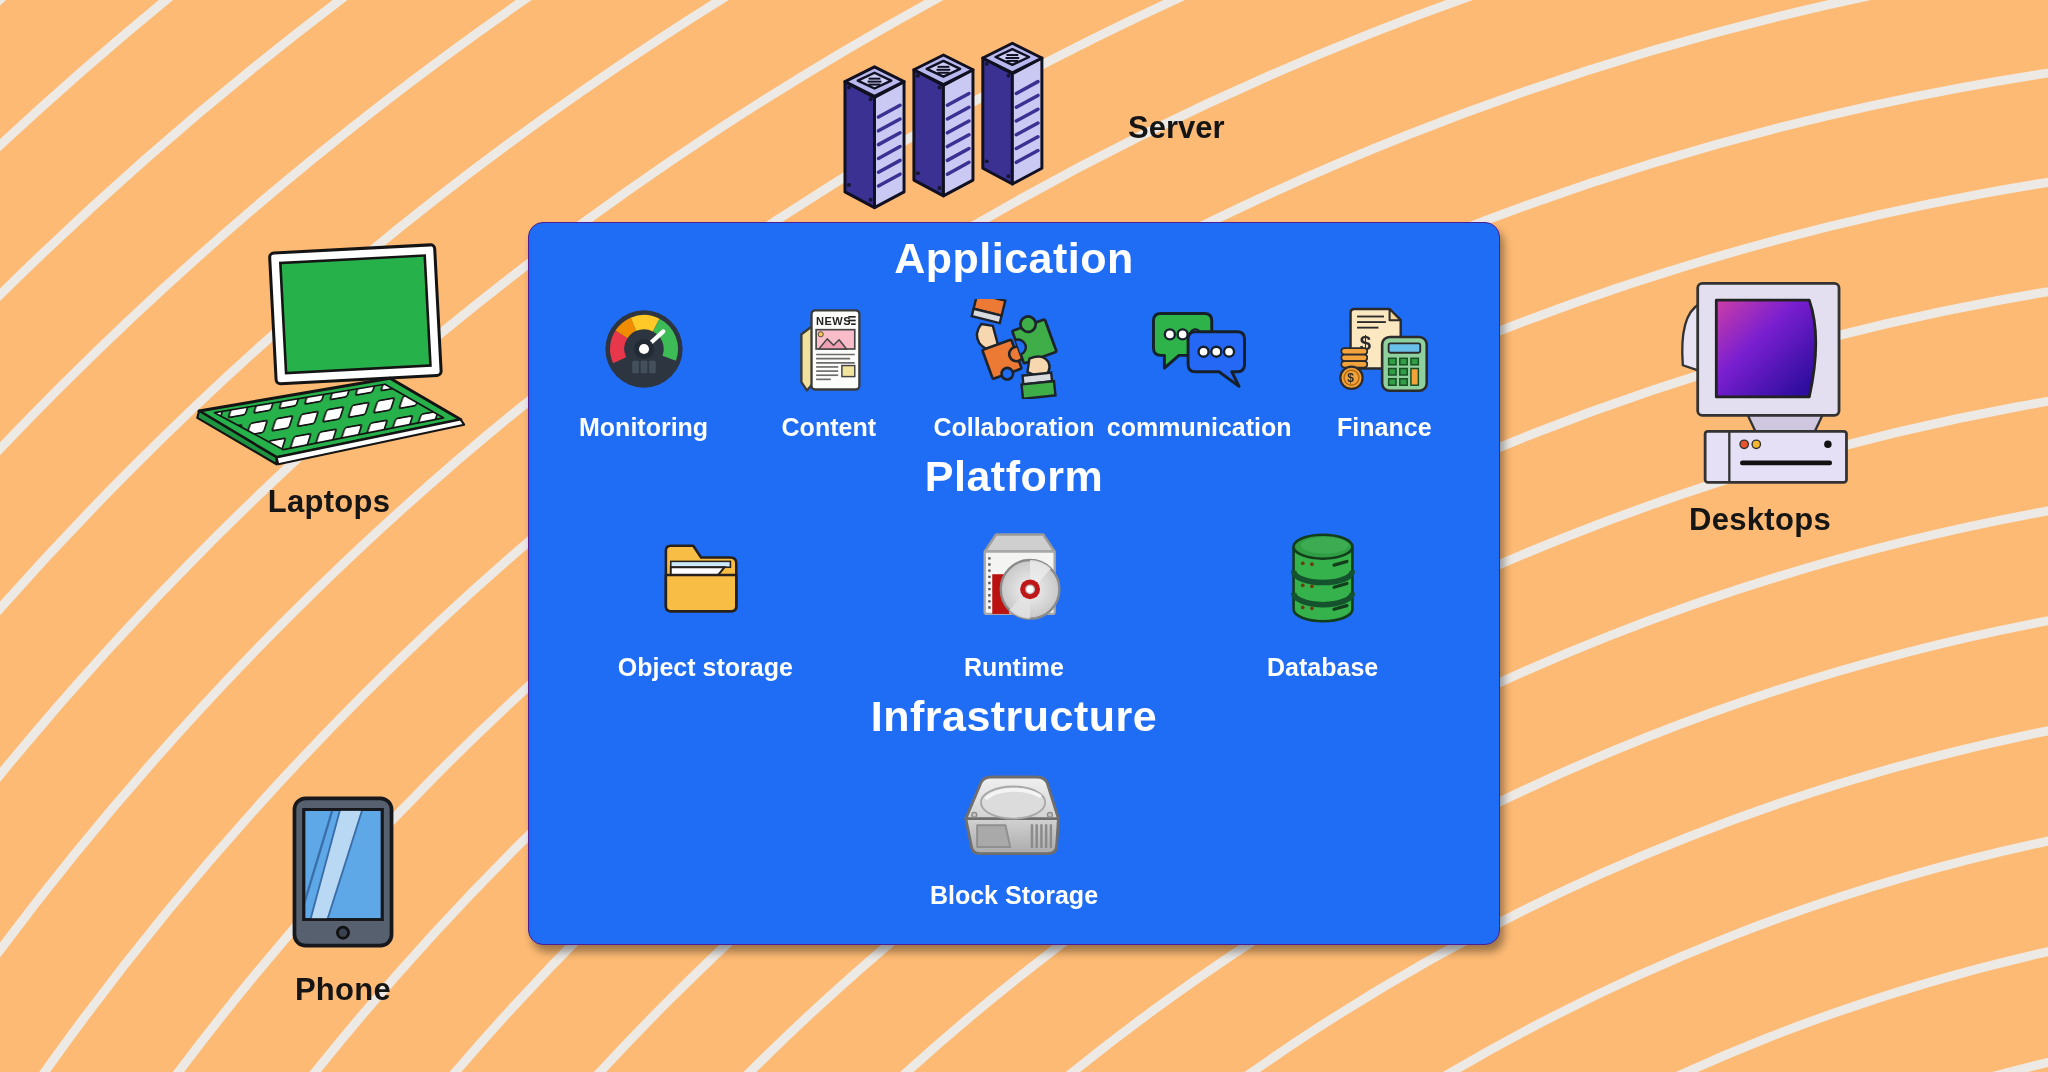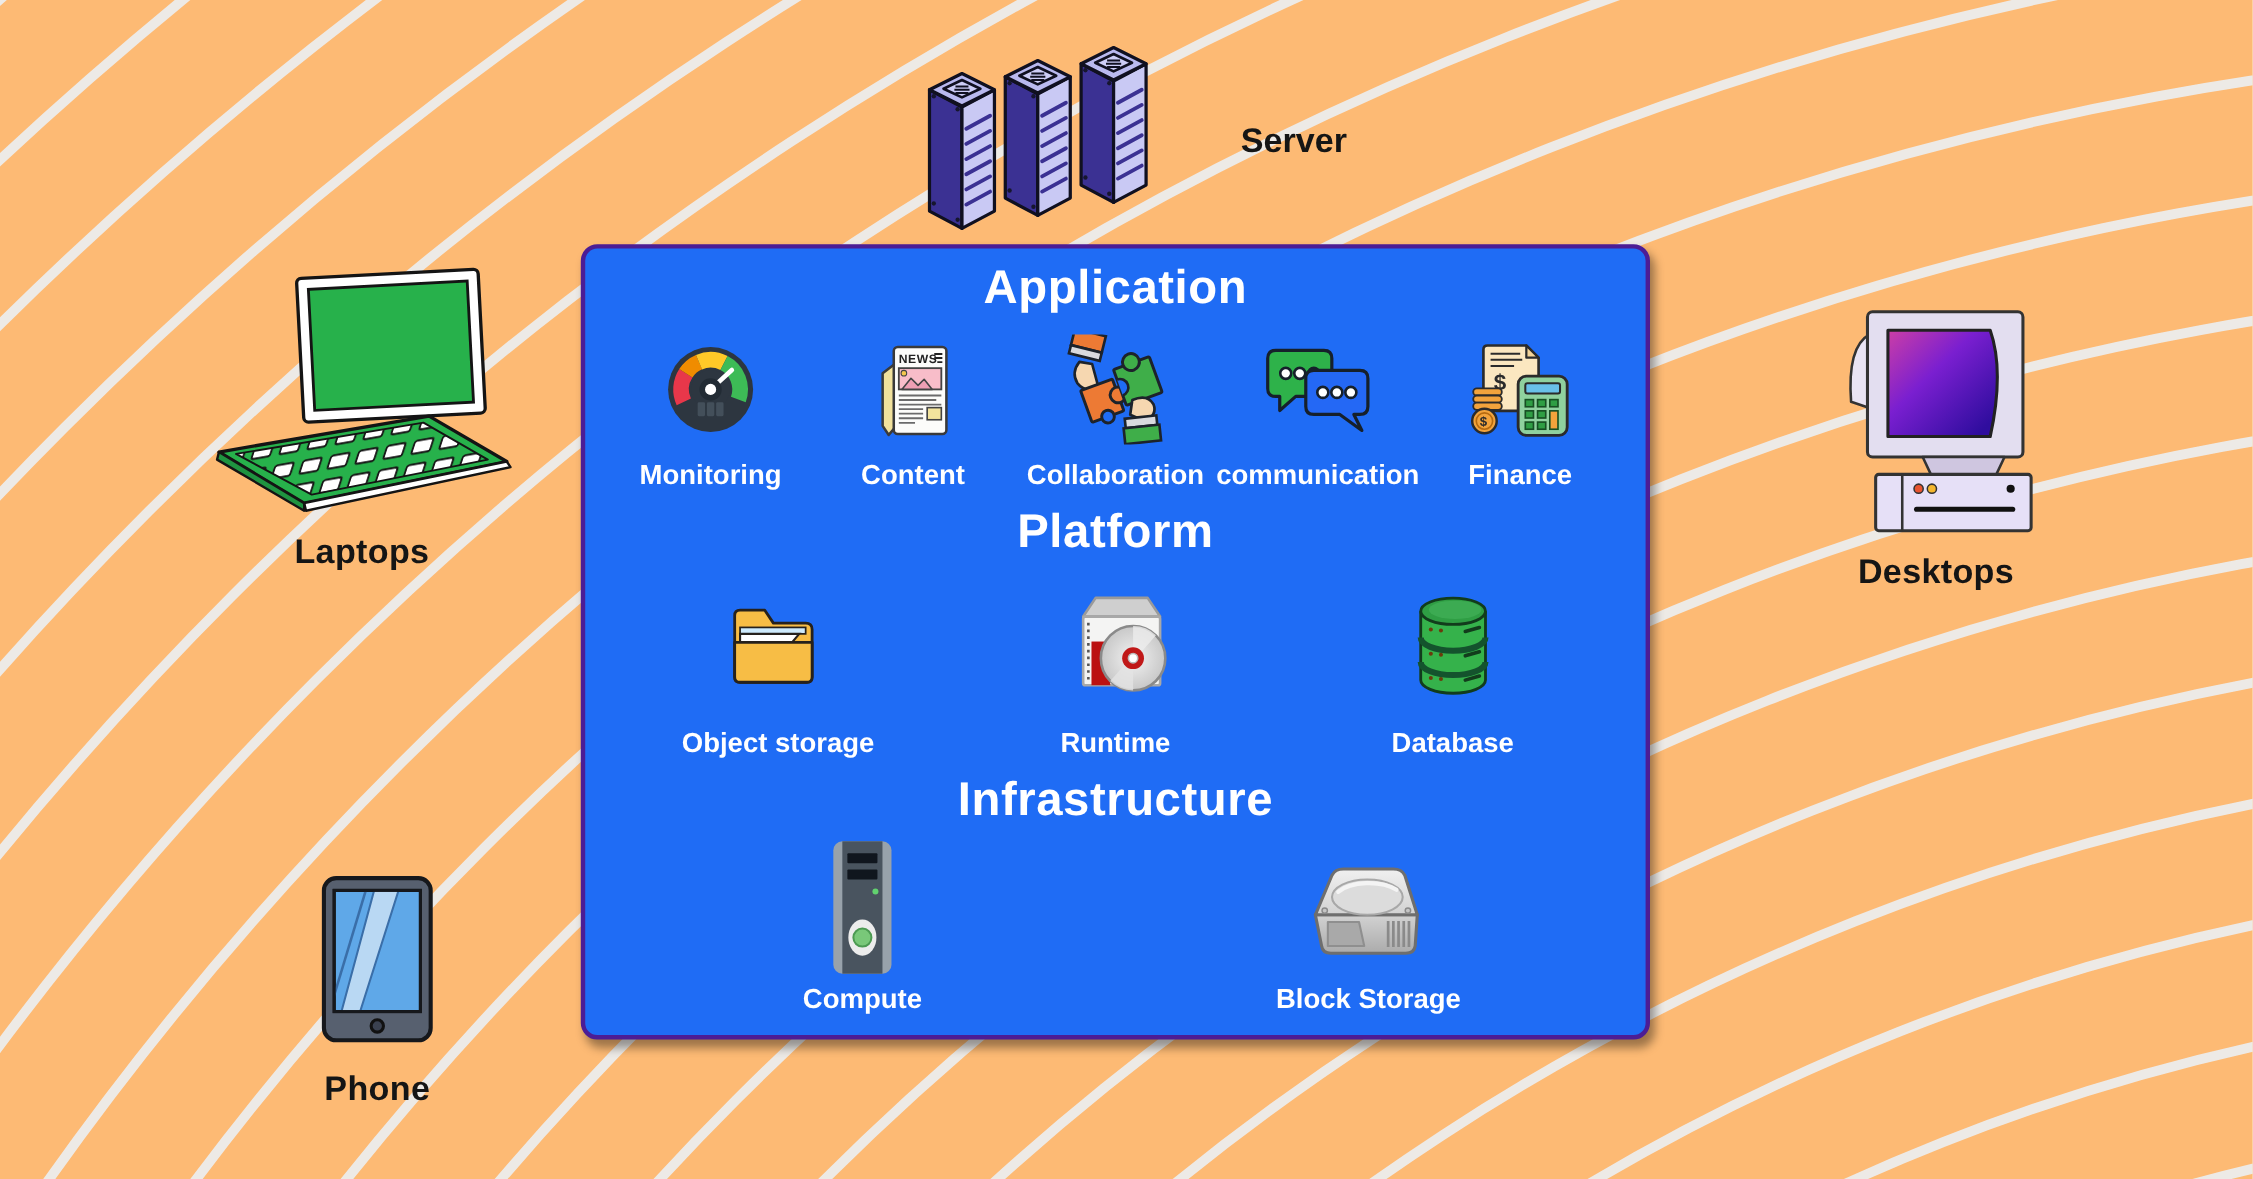--- a/index.html
+++ b/index.html
@@ -8,24 +8,24 @@
          font-family:"Liberation Sans",sans-serif;background:#fdba74;}
   .bg-waves{position:absolute;left:0;top:0;width:2048px;height:1072px;}
 
   
   .device{position:absolute;display:flex;flex-direction:column;align-items:center;}
   .dev-label{font-weight:800;font-size:31px;color:#151515;text-align:center;letter-spacing:.3px;}
   .server-label{position:absolute;left:1128px;top:110px;font-weight:800;font-size:31px;color:#151515;}
 
   
   .cloud-box{position:absolute;left:528px;top:222px;width:972px;height:723px;
-             background:var(--box-bg,#1f6cf5);border:4px solid #4c1d95;border-radius:15px;
+             background:var(--box-bg,#1f6cf5);border:1px solid #4c1d95;border-radius:15px;
              box-shadow:4px 7px 9px rgba(0,0,0,.38);
              display:flex;flex-direction:column;justify-content:space-between;
-             padding:10px 22px 18px;}
+             padding:10px 22px 34px;}
   .sec-title{font-weight:800;font-size:43px;line-height:50px;color:#fff;text-align:center;letter-spacing:.5px;}
   .svc-row{display:flex;justify-content:space-around;align-items:flex-end;}
   .svc-item{display:flex;flex-direction:column;align-items:center;width:176px;}
   .svc-item.wide{width:290px;}
   .icon-box{display:flex;align-items:center;justify-content:center;}
   .row-1 .icon-box{height:114px;}
   .row-2 .icon-box{height:136px;}
   .row-3 .icon-box{height:124px;}
   .svc-label{margin-top:6px;font-weight:700;font-size:25px;line-height:30px;color:#fff;text-align:center;white-space:nowrap;}
 </style>
@@ -357,34 +357,20 @@
             </g>
           </svg>
         </div>
         <div class="svc-label">Database</div>
       </div>
     </div>
 
     <div class="sec-title">Infrastructure</div>
     <div class="svc-row row-3">
 
-      <div class="svc-item wide">
-        <div class="icon-box">
-          <svg width="64" height="124" viewBox="0 0 62 136">
-            <rect x="2" y="2" width="58" height="132" rx="9" fill="#98a2ab"></rect>
-            <rect x="11" y="2" width="40" height="132" fill="#49545f"></rect>
-            <rect x="16" y="14" width="30" height="10" rx="1" fill="#10161e"></rect>
-            <rect x="16" y="30" width="30" height="10" rx="1" fill="#10161e"></rect>
-            <circle cx="44" cy="52" r="3" fill="#62d26f"></circle>
-            <ellipse cx="31" cy="98" rx="14" ry="18" fill="#ececec"></ellipse>
-            <circle cx="31" cy="98" r="9" fill="#79c879" stroke="#4c9a52" stroke-width="2"></circle>
-          </svg>
-        </div>
-        <div class="svc-label">Compute</div>
-      </div>
 
       <div class="svc-item wide">
         <div class="icon-box">
           <svg width="124" height="104" viewBox="0 0 130 110">
             <defs>
               <linearGradient id="hdf" x1="0" y1="0" x2="0" y2="1">
                 <stop offset="0" stop-color="#d2d2d2"></stop>
                   <stop offset="1" stop-color="#ababab"></stop>
               </linearGradient>
               <linearGradient id="hdt" x1="0" y1="0" x2="0" y2="1">

